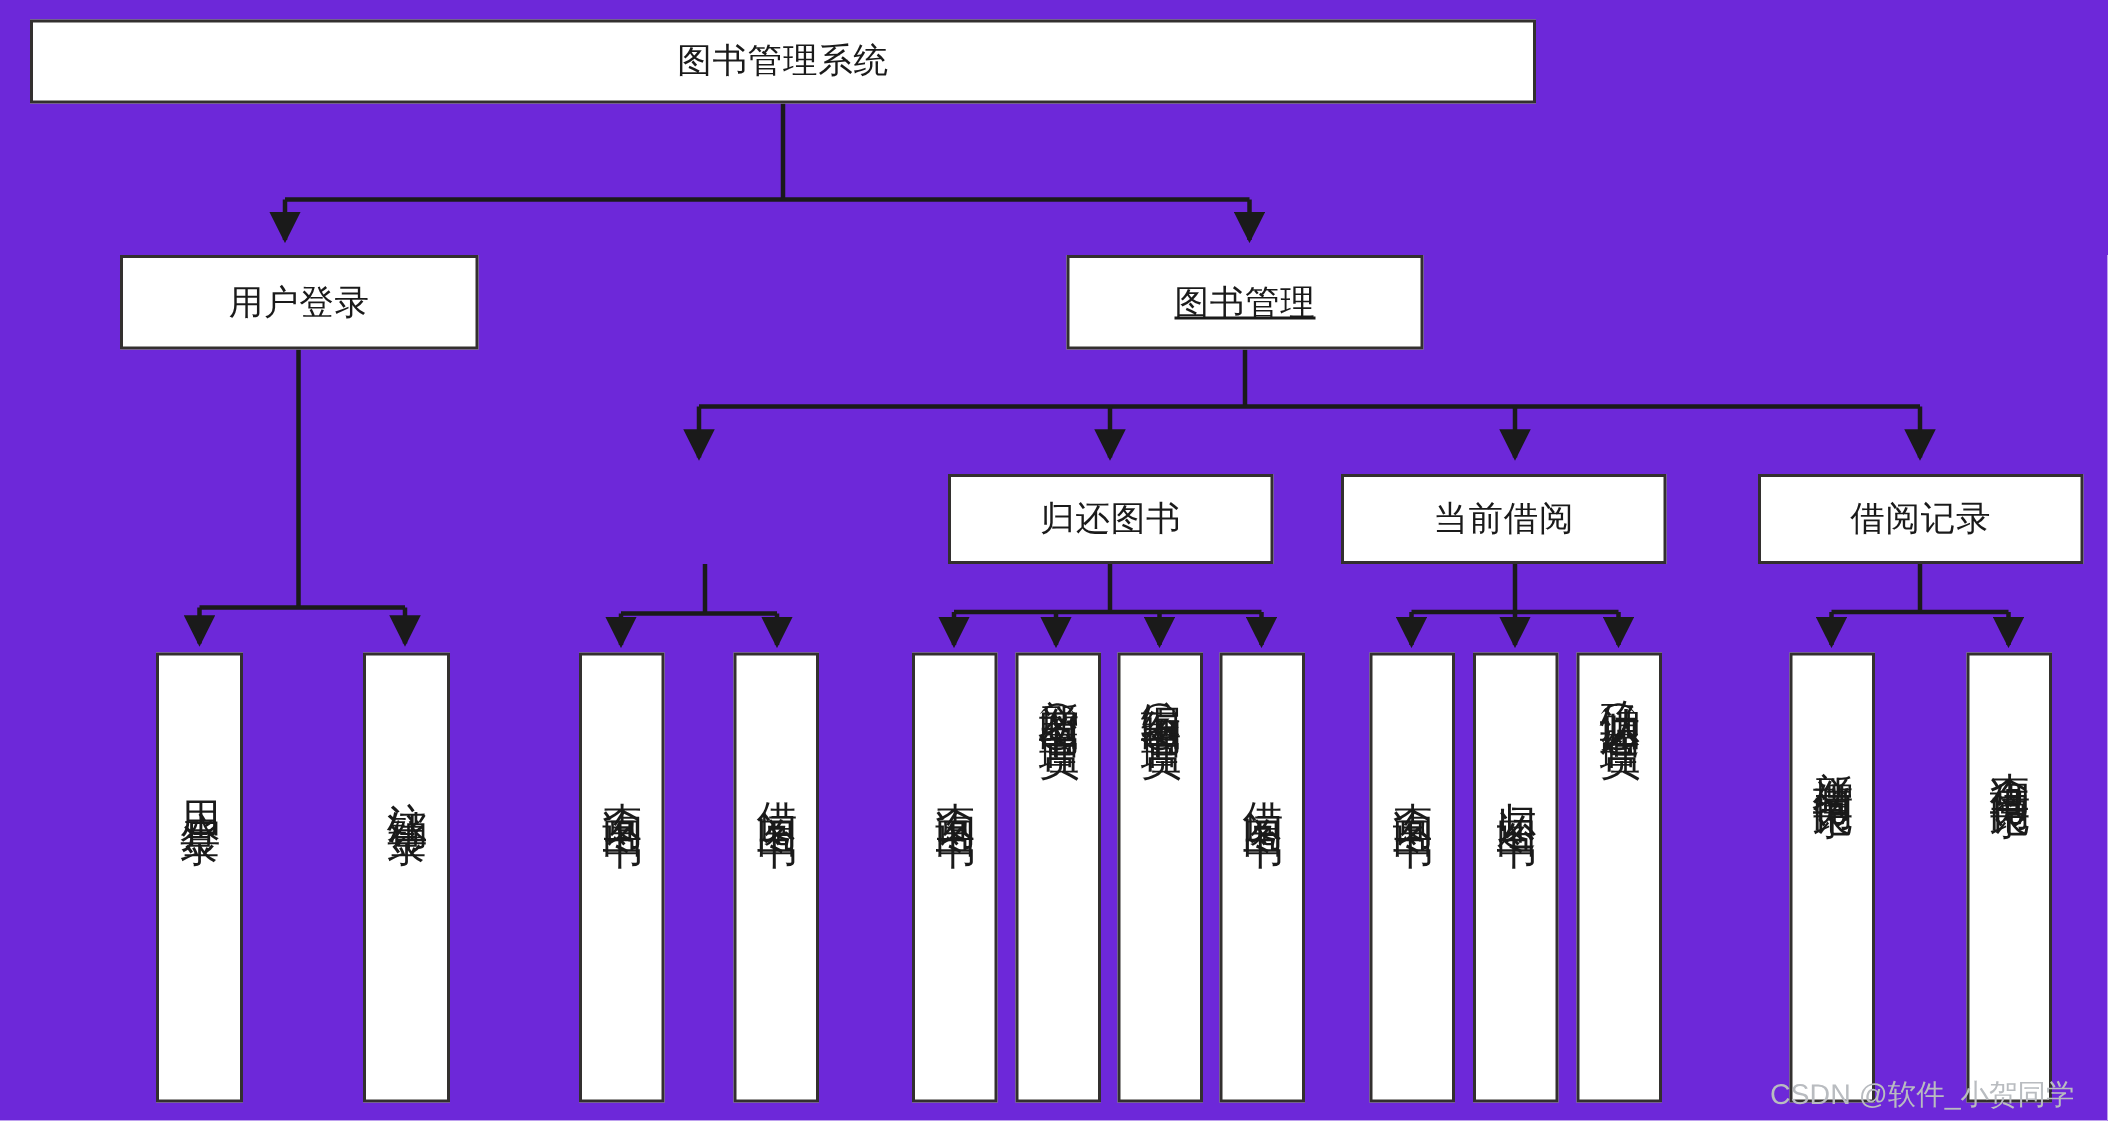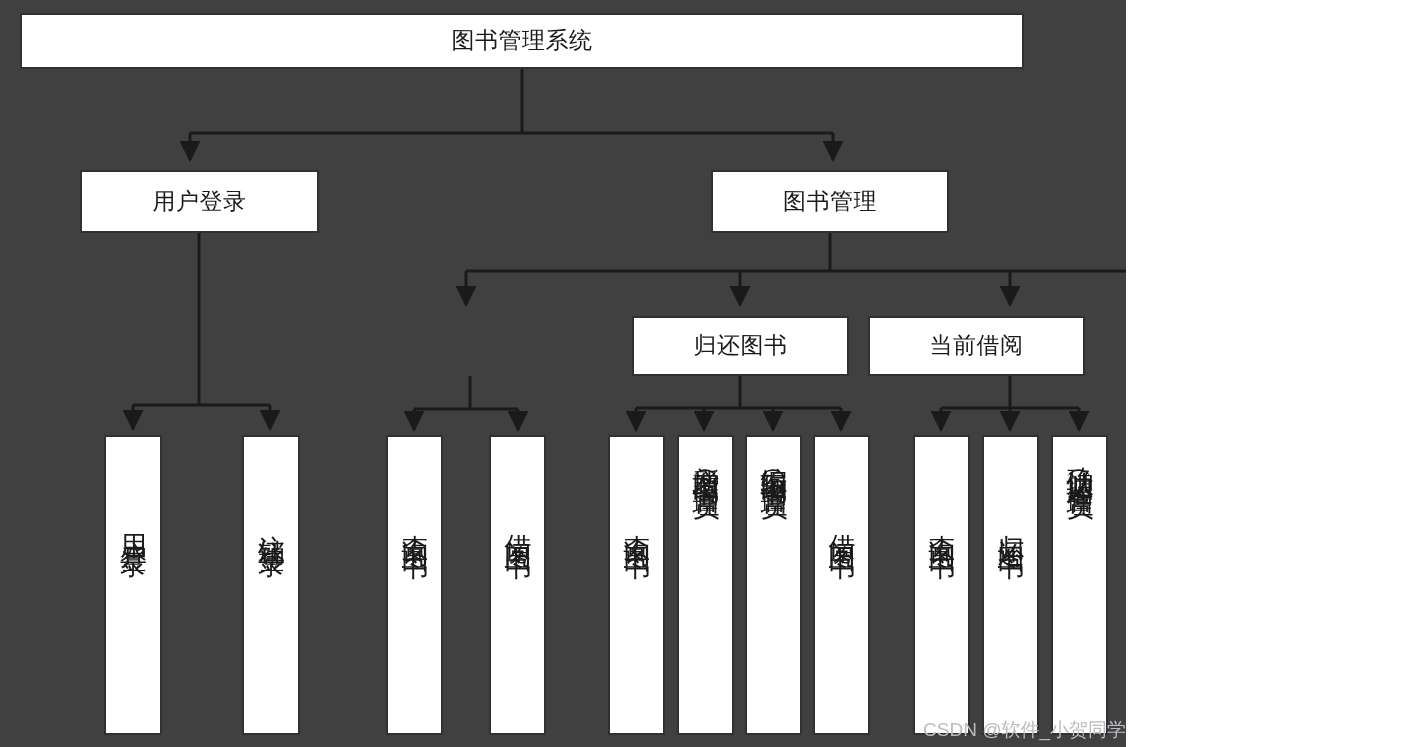--- a/index.html
+++ b/index.html
@@ -5,23 +5,23 @@
   html, body {
     margin: 0;
     padding: 0;
     background: #ffffff;
   }
   body {
     font-family: "Liberation Sans", "DejaVu Sans", sans-serif;
   }
   #canvas {
     position: relative;
-    width: 1126px;
+    width: 1405px;
     height: 747px;
-    background: #404040;
+    background: #6d28d9;
     overflow: hidden;
   }
   #wires {
     position: absolute;
     left: 0;
     top: 0;
     width: 1405px;
     height: 747px;
     pointer-events: none;
   }
@@ -66,21 +66,21 @@
     margin-top: 74px;
   }
   .node.v.midlow .label {
     margin-top: 54px;
   }
   .node.v.high .label {
     margin-top: 6px;
   }
   #watermark {
     position: absolute;
-    right: 0;
+    right: 22px;
     bottom: 4px;
     font-size: 19px;
     color: #b9bcc0;
     white-space: nowrap;
     font-family: "Liberation Sans", "DejaVu Sans", sans-serif;
   }
 </style>
 </head>
 <body>
 
@@ -136,29 +136,32 @@
     </g>
   </svg>
 
   <div class="node h" style="left:20px; top:13px; width:1004px; height:56px;">
     <span class="label">图书管理系统</span>
   </div>
 
   <div class="node h" style="left:80px; top:170px; width:239px; height:63px;">
     <span class="label">用户登录</span>
   </div>
-  <div class="node h" style="left:711px; top:170px; width:238px; height:63px;">
+  <div class="node h" style="left:711px; top:170px; width:238px; height:63px;text-decoration:underline;">
     <span class="label">图书管理</span>
   </div>
 
   <div class="node h" style="left:632px; top:316px; width:217px; height:60px;">
     <span class="label">归还图书</span>
   </div>
-  <div class="node h" style="left:868px; top:316px; width:217px; height:60px;justify-content:center;">
+  <div class="node h" style="left:894px; top:316px; width:217px; height:60px;justify-content:center;">
     <span class="label">当前借阅</span>
+  </div>
+  <div class="node h" style="left:1172px; top:316px; width:217px; height:60px;">
+    <span class="label">借阅记录</span>
   </div>
 
   <div class="node v mid" style="left:104px; top:435px; width:58px; height:300px;">
     <span class="label">用户登录</span>
   </div>
   <div class="node v mid" style="left:242px; top:435px; width:58px; height:300px;">
     <span class="label">注销登录</span>
   </div>
 
   <div class="node v mid" style="left:386px; top:435px; width:57px; height:300px;">

